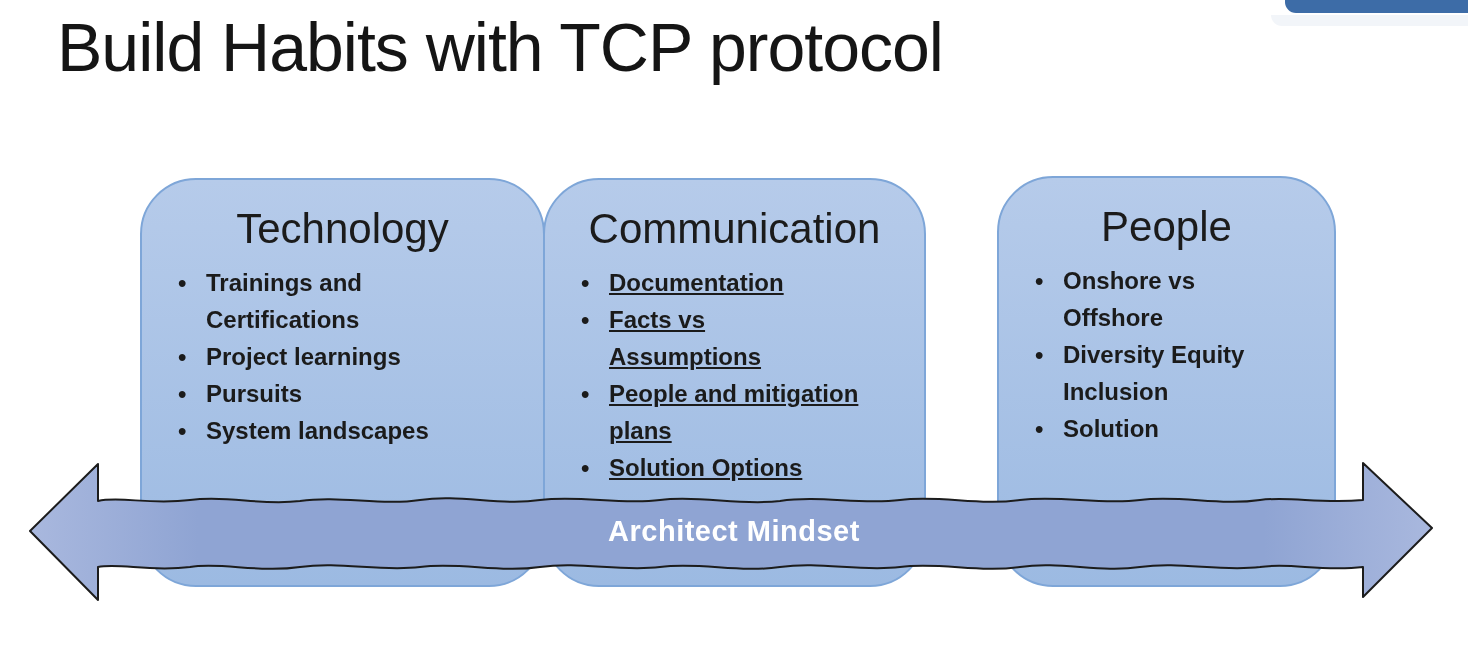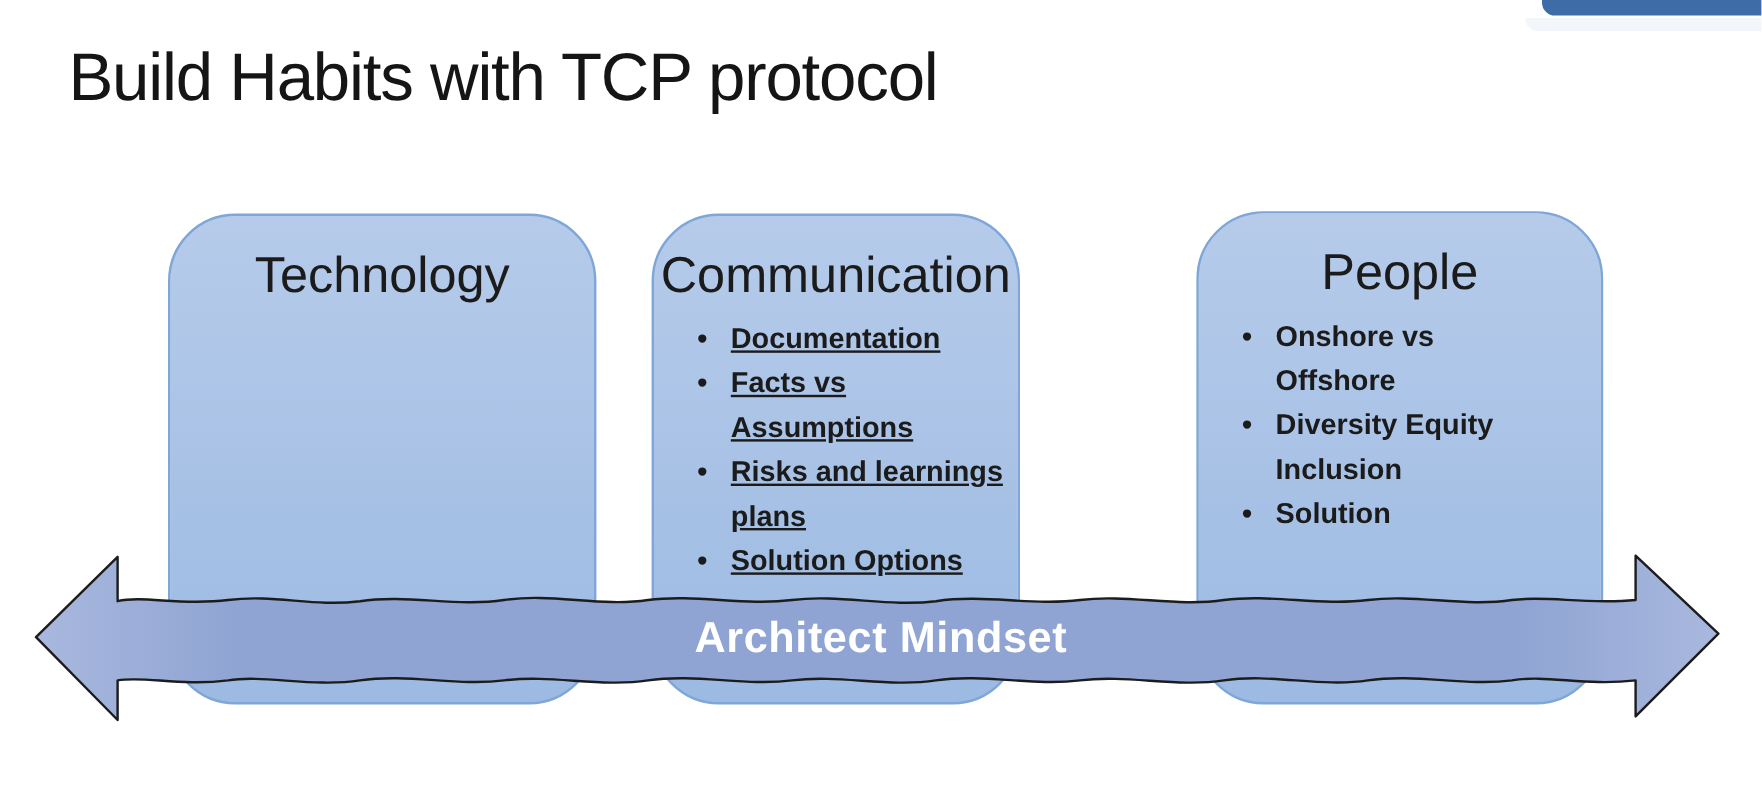--- a/index.html
+++ b/index.html
@@ -2,22 +2,22 @@
 <html style="--title-color: #151515; --box-top: #b6cbea; --box-bottom: #9cbae2; --box-border: #7ea6d8; --text-color: #1b1b1b; --arrow-mid: #8fa4d3; --arrow-edge: #a9b8de; --arrow-outline: #1c1c1c; --arrow-label-color: #ffffff; --top-right-blue: #3d6ca7; --top-right-shadow: #f2f5f9;"><head>
 <meta charset="utf-8">
 <style>
   html,body{margin:0;padding:0;}
   body{
     width:1468px;height:662px;position:relative;overflow:hidden;
     background:#ffffff;
     font-family:"Liberation Sans", sans-serif;
   }
   .title{
-    position:absolute;left:57px;top:17px;
-    font-size:56px;line-height:94px;font-weight:400;
+    position:absolute;left:57px;top:0;
+    font-size:68px;line-height:94px;font-weight:400;
     color:var(--title-color,#151515);
     letter-spacing:-1px;white-space:nowrap;
   }
   
   .tr-btn{
     position:absolute;top:0;right:0;width:183px;height:13px;
     background:var(--top-right-blue,#3d6ca7);
     border-bottom-left-radius:11px;
   }
   .tr-shadow{
@@ -28,22 +28,22 @@
   
   .box{
     position:absolute;top:178px;height:409px;
     background:linear-gradient(180deg,var(--box-top,#b6cbea) 0%,var(--box-bottom,#9cbae2) 100%);
     border:2px solid var(--box-border,#7ea6d8);
     border-radius:56px;
     box-sizing:border-box;
     padding-top:24px;
     z-index:1;
   }
-  .box-tech{left:140px;width:357px;}
-  .box-comm{left:543px;width:307px;}
+  .box-tech{left:140px;width:405px;}
+  .box-comm{left:543px;width:383px;}
   .box-people{left:997px;width:339px;top:176px;height:411px;}
   .box-title{
     display:block;text-align:center;
     font-size:42px;line-height:50px;font-weight:400;
     color:var(--text-color,#1b1b1b);
   }
   .box ul{
     margin:10px 0 0;padding:0 0 0 34px;list-style:none;
   }
   .box li{
@@ -59,43 +59,49 @@
   .box-comm li{max-width:250px;text-decoration:underline;}
   .box-people li{max-width:205px;}
   
   .arrow-svg{
     position:absolute;left:0;top:0;width:1468px;height:662px;
     z-index:2;pointer-events:none;
   }
   .arrow-label{
     position:absolute;left:0;right:0;top:512px;
     text-align:center;z-index:3;
-    font-size:36px;line-height:38px;font-weight:700;
+    font-size:29px;line-height:38px;font-weight:700;
     color:var(--arrow-label-color,#ffffff);
     letter-spacing:0.5px;
   }
 </style>
 </head>
 <body>
 
 <div class="title">Build Habits with TCP protocol</div>
 
 <div class="tr-btn"></div>
 <div class="tr-shadow"></div>
 
 <div class="box box-tech">
   <span class="box-title">Technology</span>
+  <ul>
+    <li>Trainings and Certifications</li>
+    <li>Project learnings</li>
+    <li>Pursuits</li>
+    <li>System landscapes</li>
+  </ul>
 </div>
 
 <div class="box box-comm">
   <span class="box-title">Communication</span>
   <ul>
     <li>Documentation</li>
     <li>Facts vs Assumptions</li>
-    <li>Risks and learnings plans</li>
+    <li>People and mitigation plans</li>
     <li>Solution Options</li>
   </ul>
 </div>
 
 <div class="box box-people">
   <span class="box-title">People</span>
   <ul>
     <li>Onshore vs Offshore</li>
     <li>Diversity Equity Inclusion</li>
     <li>Solution</li>

